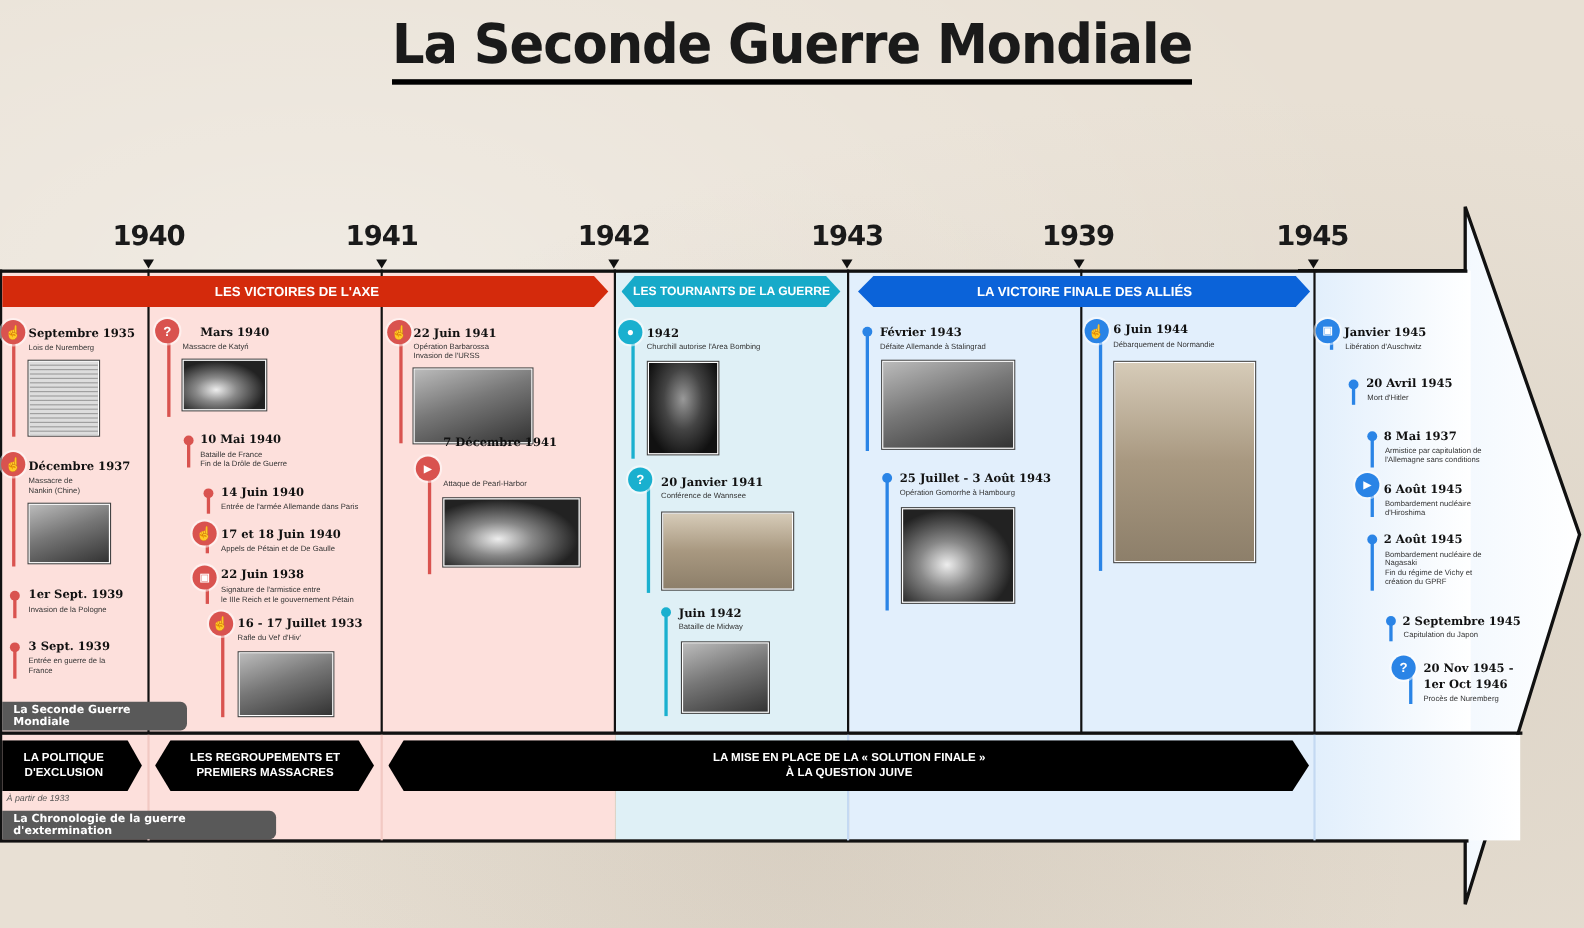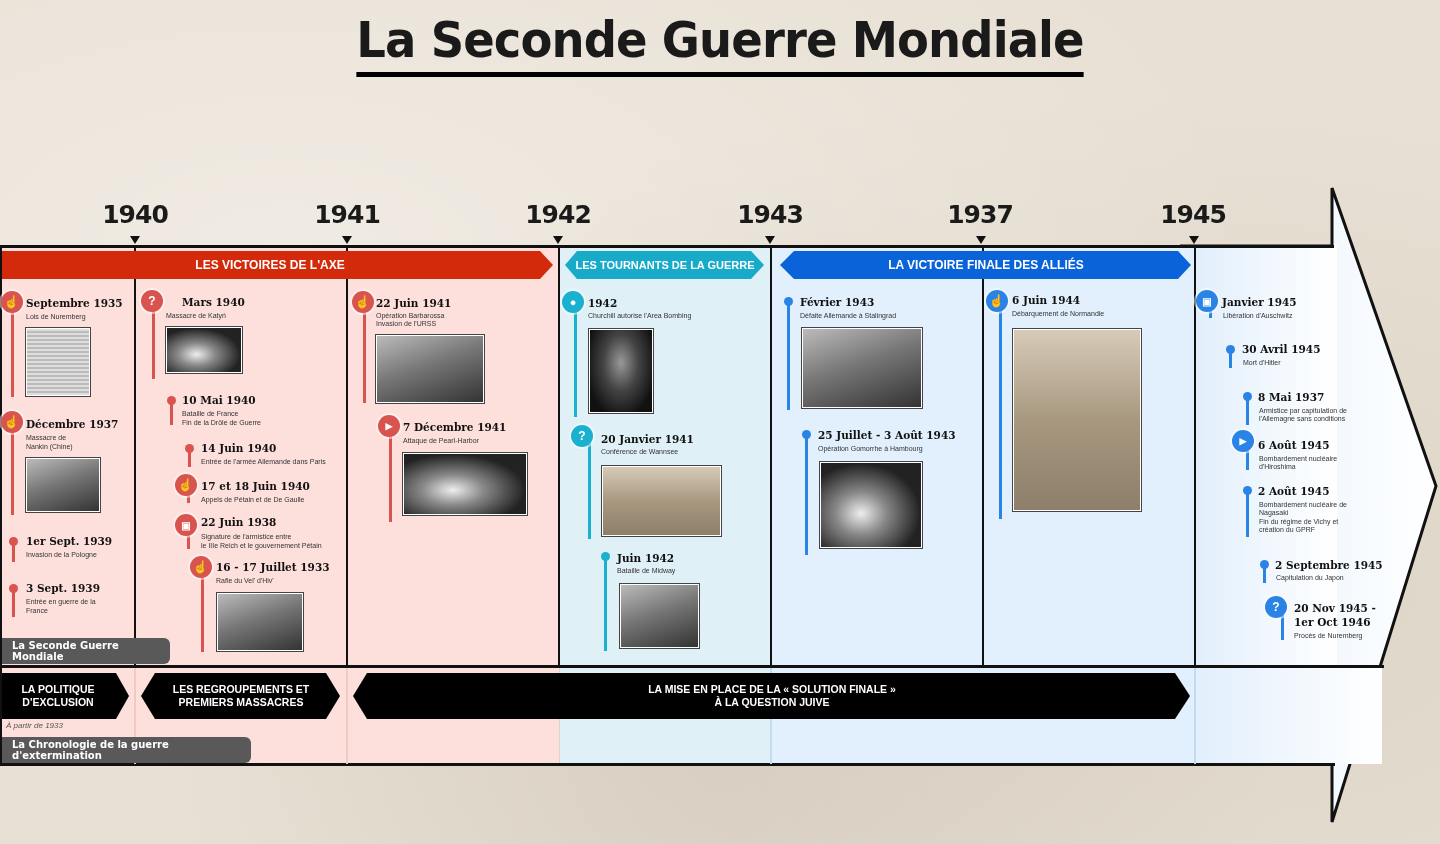--- a/index.html
+++ b/index.html
@@ -47,21 +47,21 @@
 </style>
 </head>
 <body>
 
 <div class="title"><span>La Seconde Guerre Mondiale</span></div>
 
 <div class="year" style="left:95px">1940</div>
 <div class="year" style="left:307px">1941</div>
 <div class="year" style="left:518px">1942</div>
 <div class="year" style="left:730px">1943</div>
-<div class="year" style="left:940px">1937</div>
+<div class="year" style="left:940px">1939</div>
 <div class="year" style="left:1153px">1945</div>
 <div class="tick" style="left:130px"></div>
 <div class="tick" style="left:342px"></div>
 <div class="tick" style="left:553px"></div>
 <div class="tick" style="left:765px"></div>
 <div class="tick" style="left:976px"></div>
 <div class="tick" style="left:1189px"></div>
 
 <svg style="position:absolute;left:1180px;top:186px" width="260" height="640" viewBox="0 0 260 640">
   <defs>
@@ -195,21 +195,21 @@
   <div class="dot-big" style="left:352px;top:291px;background:#d9534f">☝</div>
   <div class="ev-date" style="left:376px;top:297px">22 Juin 1941</div>
   <div class="ev-desc" style="left:376px;top:311px">Opération Barbarossa</div>
   <div class="ev-desc" style="left:376px;top:319px">Invasion de l'URSS</div>
   <div class="photo" style="left:376px;top:335px;width:106px;height:66px"></div>
 </div>
 
 <div class="ev">
   <div class="stem" style="left:389px;top:432px;height:90px;background:#d9534f"></div>
   <div class="dot-big" style="left:378px;top:415px;background:#d9534f;font-size:9px">▶</div>
-  <div class="ev-date" style="left:403px;top:421px">7 Décembre 1941</div>
+  <div class="ev-date" style="left:403px;top:396px">7 Décembre 1941</div>
   <div class="ev-desc" style="left:403px;top:436px">Attaque de Pearl-Harbor</div>
   <div class="photo dark" style="left:403px;top:453px;width:122px;height:60px"></div>
 </div>
 
 <div class="ev">
   <div class="stem" style="left:574px;top:305px;height:112px;background:#1ab0cf"></div>
   <div class="dot-big" style="left:562px;top:291px;background:#1ab0cf;font-size:11px">●</div>
   <div class="ev-date" style="left:588px;top:297px">1942</div>
   <div class="ev-desc" style="left:588px;top:311px">Churchill autorise l'Area Bombing</div>
   <div class="photo portrait" style="left:589px;top:329px;width:62px;height:82px"></div>
@@ -253,21 +253,21 @@
 
 <div class="ev">
   <div class="stem" style="left:1209px;top:310px;height:8px;background:#2a84e6"></div>
   <div class="dot-big" style="left:1196px;top:290px;background:#2a84e6;font-size:10px">▣</div>
   <div class="ev-date" style="left:1222px;top:296px">Janvier 1945</div>
   <div class="ev-desc" style="left:1223px;top:311px">Libération d'Auschwitz</div>
 </div>
 <div class="ev">
   <div class="dot-sm" style="left:1226px;top:345px;background:#2a84e6"></div>
   <div class="stem" style="left:1229px;top:350px;height:18px;background:#2a84e6"></div>
-  <div class="ev-date" style="left:1242px;top:343px">30 Avril 1945</div>
+  <div class="ev-date" style="left:1242px;top:343px">20 Avril 1945</div>
   <div class="ev-desc" style="left:1243px;top:358px">Mort d'Hitler</div>
 </div>
 <div class="ev">
   <div class="dot-sm" style="left:1243px;top:392px;background:#2a84e6"></div>
   <div class="stem" style="left:1246px;top:397px;height:28px;background:#2a84e6"></div>
   <div class="ev-date" style="left:1258px;top:391px">8 Mai 1937</div>
   <div class="ev-desc" style="left:1259px;top:406px">Armistice par capitulation de</div>
   <div class="ev-desc" style="left:1259px;top:414px">l'Allemagne sans conditions</div>
 </div>
 <div class="ev">

